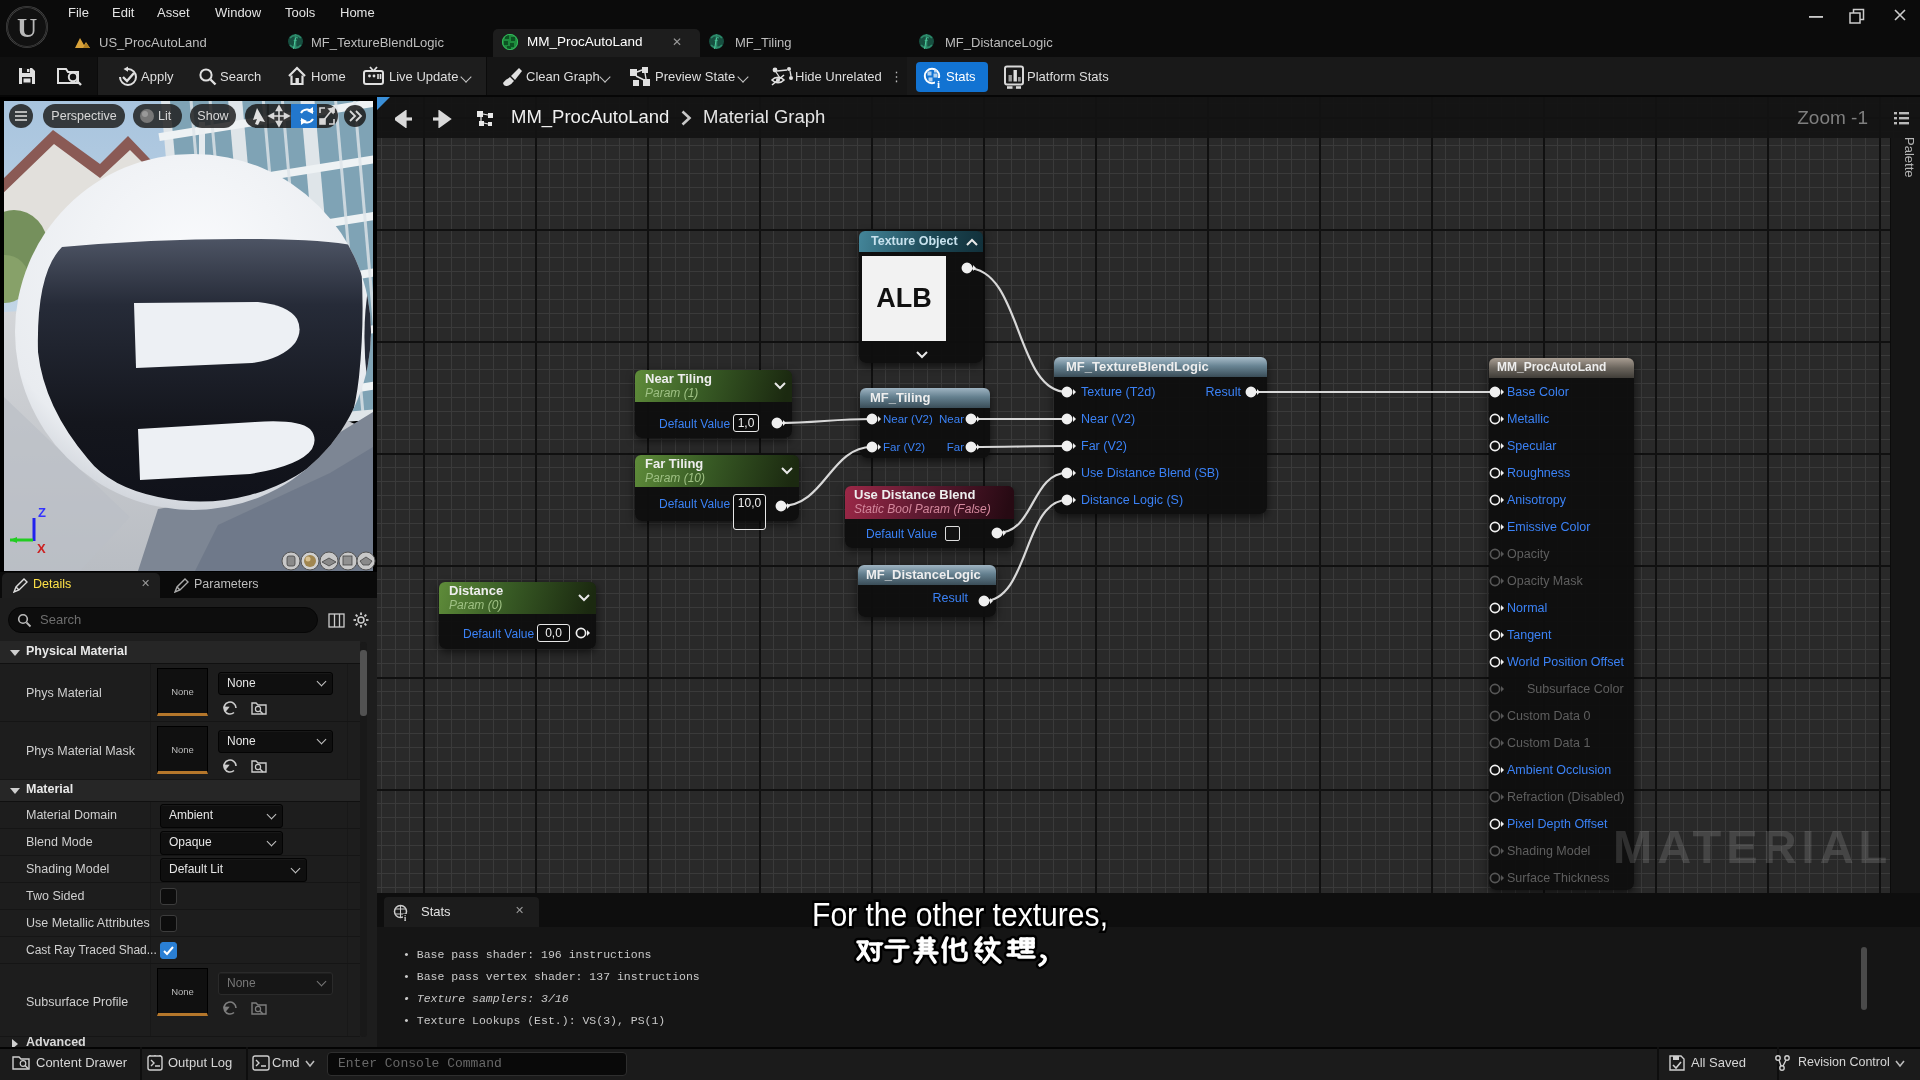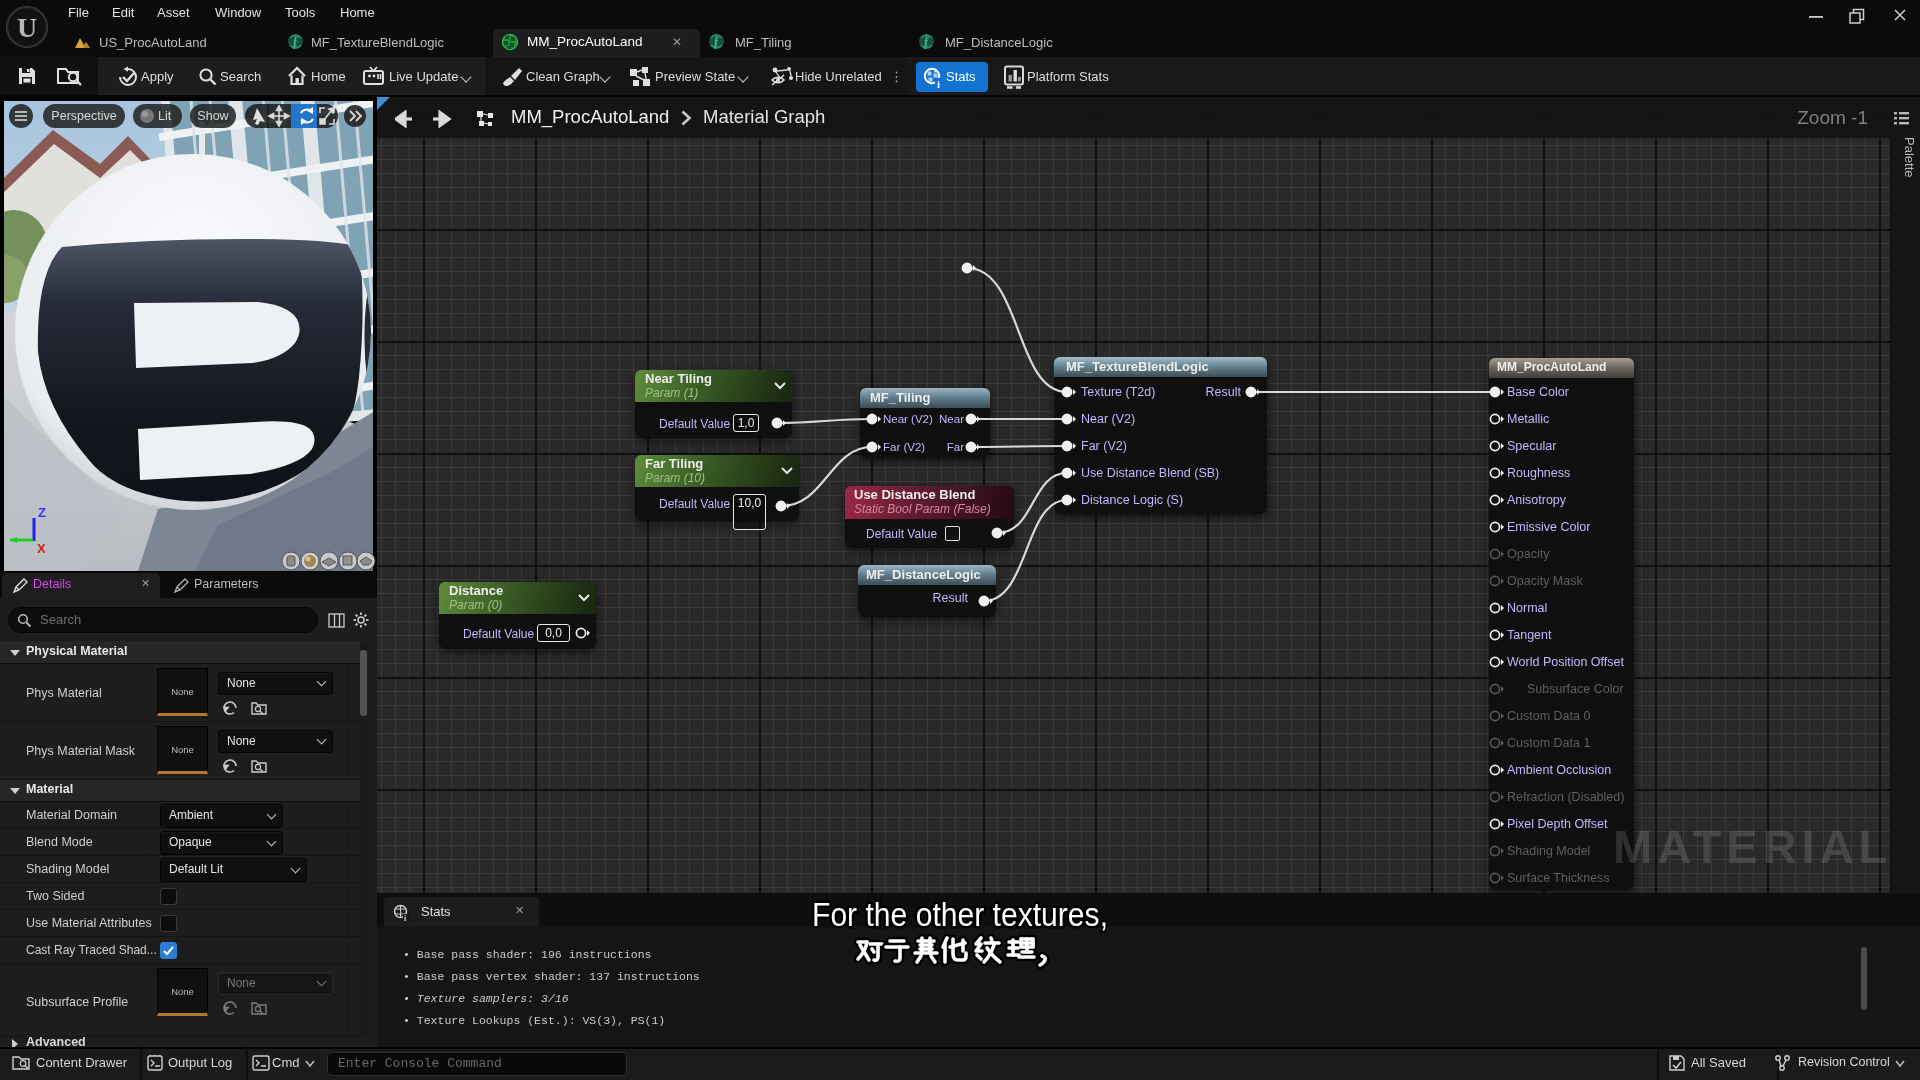--- a/index.html
+++ b/index.html
@@ -31,21 +31,21 @@
     linear-gradient(#3a3a3a 1px, transparent 1px),
     linear-gradient(90deg, #3a3a3a 1px, transparent 1px);
   background-size:112px 112px,112px 112px,14px 14px,14px 14px;
   background-position:46px 132px,46px 132px,4px 6px,4px 6px; }
 #crumbbar { position:absolute; left:0; top:0; width:1543px; height:41px; background:rgba(18,18,18,0.93); }
 #palettestrip { position:absolute; right:0; top:41px; width:30px; height:755px; background:#151515; border-left:1px solid #0c0c0c; }
 .node { position:absolute; background:rgba(14,14,14,0.97); border-radius:7px; box-shadow:0 3px 8px rgba(0,0,0,0.6); }
 .nhead { position:absolute; left:0; top:0; width:100%; border-radius:6px 6px 0 0; }
 .ntitle { position:absolute; font-size:13px; font-weight:bold; color:#eeeeee; white-space:nowrap; }
 .nsub { position:absolute; font-size:12px; font-style:italic; white-space:nowrap; }
-.pinlabel { position:absolute; font-size:12.5px; color:#c4b5fd; white-space:nowrap; }
+.pinlabel { position:absolute; font-size:12.5px; color:#3b82f6; white-space:nowrap; }
 .pinlabel.dis { color:#5f5f5f; }
 .vbox { position:absolute; border:1.5px solid #e8e8e8; border-radius:3px; background:rgba(10,10,10,0.5);
   color:#f0f0f0; font-size:12px; text-align:center; }
 #watermark { position:absolute; left:1236px; top:722px; font-size:47px; font-weight:bold; letter-spacing:5px;
   color:rgba(210,210,210,0.17); }
 #zoomtxt { position:absolute; right:52px; top:10px; font-size:19px; color:#7f7f7f; }
 #palettetxt { position:absolute; right:3px; top:40px; font-size:13px; color:#b5b5b5; writing-mode:vertical-rl; }
 
 
 #details { position:absolute; left:0; top:572px; width:377px; height:475px; background:#1d1d1d; }
@@ -226,20 +226,31 @@
 </svg>
 <svg class="abs" style="left:918px; top:33px;" width="17" height="17" viewBox="0 0 17 17">
   <circle cx="8.5" cy="8.5" r="7.5" fill="#174f40"></circle>
   <path d="M3,5 a7,7 0 0 1 11,0 M3,12 a7,7 0 0 0 11,0 M8.5,1 v15" stroke="#2d8a6a" stroke-width="1.6" fill="none"></path>
   <text x="6" y="13" font-size="12" font-style="italic" fill="#4fd0a0" font-family="Liberation Serif">f</text>
 </svg>
 
 <div id="graph">
   <div id="crumbbar"></div>
 
+  <div class="node" style="left:482px; top:134px; width:124px; height:132px;">
+    <div class="nhead" style="height:21px; background:linear-gradient(100deg,#44869a,#1c4653 60%,#11303a);"></div>
+    <div class="ntitle" style="left:12px; top:3px; color:#c8e2ee; font-size:12.5px;">Texture Object</div>
+    <svg class="abs" style="left:107px; top:7px;" width="12" height="8">
+          <path d="M1,7 L6,2 L11,7" stroke="#e8e8e8" stroke-width="2" fill="none"></path>
+        </svg>
+    <div class="abs" style="left:3px; top:25px; width:84px; height:85px; background:#f2f2f2; color:#111; font-weight:bold; font-size:27px; text-align:center; line-height:85px; letter-spacing:0px;">ALB</div>
+    <svg class="abs" style="left:57px; top:120px;" width="12" height="8">
+          <path d="M1,1 L6,6 L11,1" stroke="#e8e8e8" stroke-width="2" fill="none"></path>
+        </svg>
+  </div>
 
   <div class="node" style="left:258px; top:273px; width:157px; height:68px;">
     <div class="nhead" style="height:32px; background:linear-gradient(105deg,#5f8c3a 0%,#3a5e26 40%,#1b2910 95%);"></div>
     <div class="ntitle" style="left:10px; top:1px;">Near Tiling</div>
     <div class="nsub" style="left:10px; top:16px; color:#9fc184;">Param (1)</div>
     <svg class="abs" style="left:139px; top:12px;" width="12" height="8">
           <path d="M1,1 L6,6 L11,1" stroke="#e8e8e8" stroke-width="2" fill="none"></path>
         </svg>
     <div class="pinlabel" style="left:24px; top:47px; font-size:12px;">Default Value</div>
     <div class="vbox" style="left:98px; top:44px; width:26px; height:18px; line-height:16px;">1,0</div>
@@ -603,21 +614,21 @@
     <polygon points="360,464 366,460 372,464 369,468 363,468" fill="#8a8a8a" stroke="#444" stroke-width="0.8"></polygon>
   </g>
 </svg>
 
 <div id="details">
   <div id="dtabs"></div>
   <div class="abs" style="left:2px; top:1px; width:158px; height:25px; background:#1e1e1e; border-radius:5px 5px 0 0;"></div>
   <svg class="abs" style="left:13px; top:6px;" width="15" height="15" viewBox="0 0 15 15">
     <path d="M1,14 L3,9 L11,1 L14,4 L6,12 Z M3,9 L6,12" fill="none" stroke="#dddddd" stroke-width="1.4"></path>
   </svg>
-  <div class="abs" style="left:33px; top:5px; font-size:12.5px; color:#d946ef;">Details</div>
+  <div class="abs" style="left:33px; top:5px; font-size:12.5px; color:#fde047;">Details</div>
   <div class="abs" style="left:141px; top:5px; font-size:11px; color:#999999;">✕</div>
   <svg class="abs" style="left:174px; top:6px;" width="15" height="15" viewBox="0 0 15 15">
     <path d="M1,14 L3,9 L11,1 L14,4 L6,12 Z M3,9 L6,12" fill="none" stroke="#aaaaaa" stroke-width="1.4"></path>
   </svg>
   <div class="abs" style="left:194px; top:5px; font-size:12.5px; color:#bdbdbd;">Parameters</div>
 
   <div class="abs" style="left:8px; top:35px; width:310px; height:26px; background:#0d0d0d; border:1px solid #060606; border-radius:13px;"></div>
   <svg class="abs" style="left:17px; top:41px;" width="15" height="15" viewBox="0 0 15 15">
     <circle cx="6" cy="6" r="4.3" fill="none" stroke="#bbbbbb" stroke-width="1.6"></circle>
         <line x1="9.5" y1="9.5" x2="13.5" y2="13.5" stroke="#bbbbbb" stroke-width="1.8"></line>
@@ -700,21 +711,21 @@
   <div class="drow" style="top:284px; height:27px;"></div>
   <div class="dlabel" style="top:290px;">Shading Model</div>
   <div class="ddrop" style="left:160px; top:286px; width:147px; height:24px;">Default Lit</div>
   <div class="dchev" style="left:292px; top:293px;"></div>
 
   <div class="drow" style="top:311px; height:27px;"></div>
   <div class="dlabel" style="top:317px;">Two Sided</div>
   <div class="dcheck" style="left:160px; top:316px;"></div>
 
   <div class="drow" style="top:338px; height:27px;"></div>
-  <div class="dlabel" style="top:344px;">Use Material Attributes</div>
+  <div class="dlabel" style="top:344px;">Use Metallic Attributes</div>
   <div class="dcheck" style="left:160px; top:343px;"></div>
 
   <div class="drow" style="top:365px; height:27px;"></div>
   <div class="dlabel" style="top:371px; font-size:12px;">Cast Ray Traced Shad...</div>
   <div class="dcheck" style="left:160px; top:370px; background:#2a7fd4; border-color:#2a7fd4;"></div>
   <svg class="abs" style="left:162px; top:372px;" width="13" height="13" viewBox="0 0 13 13">
     <path d="M2,7 L5,10 L11,3" fill="none" stroke="#ffffff" stroke-width="2"></path>
   </svg>
 
   <div class="drow" style="top:392px; height:73px;"></div>

